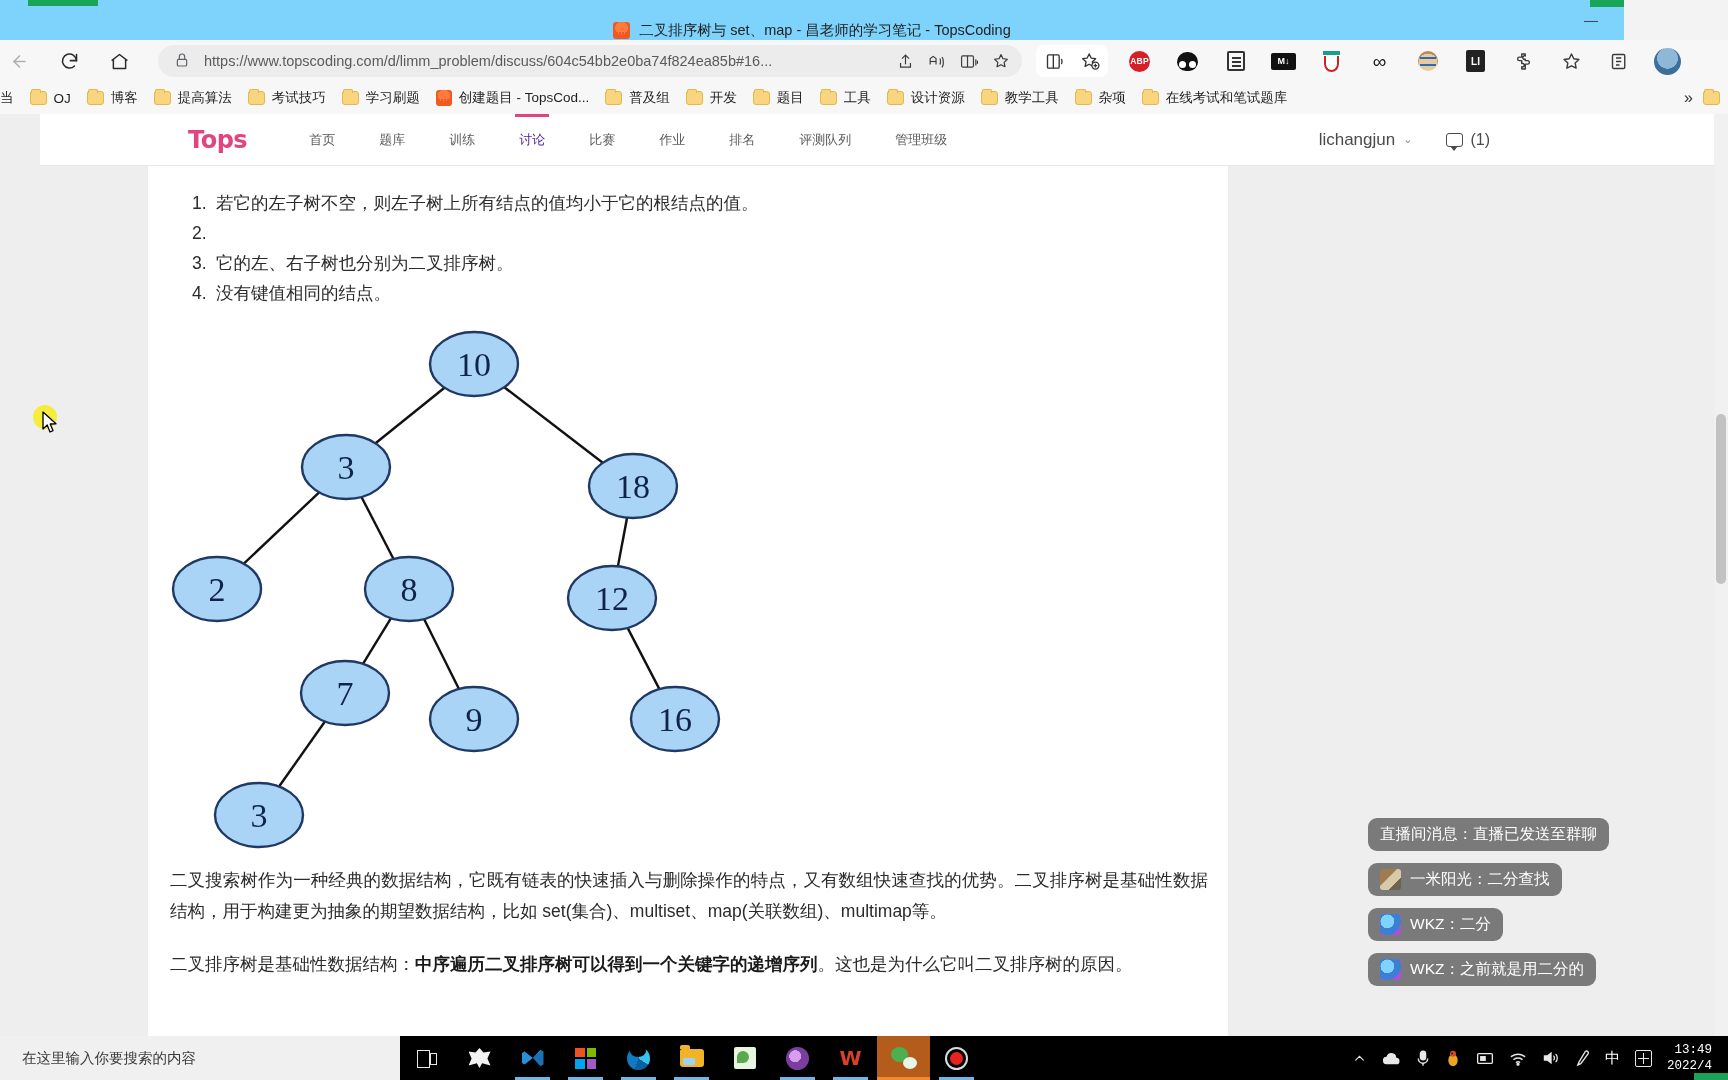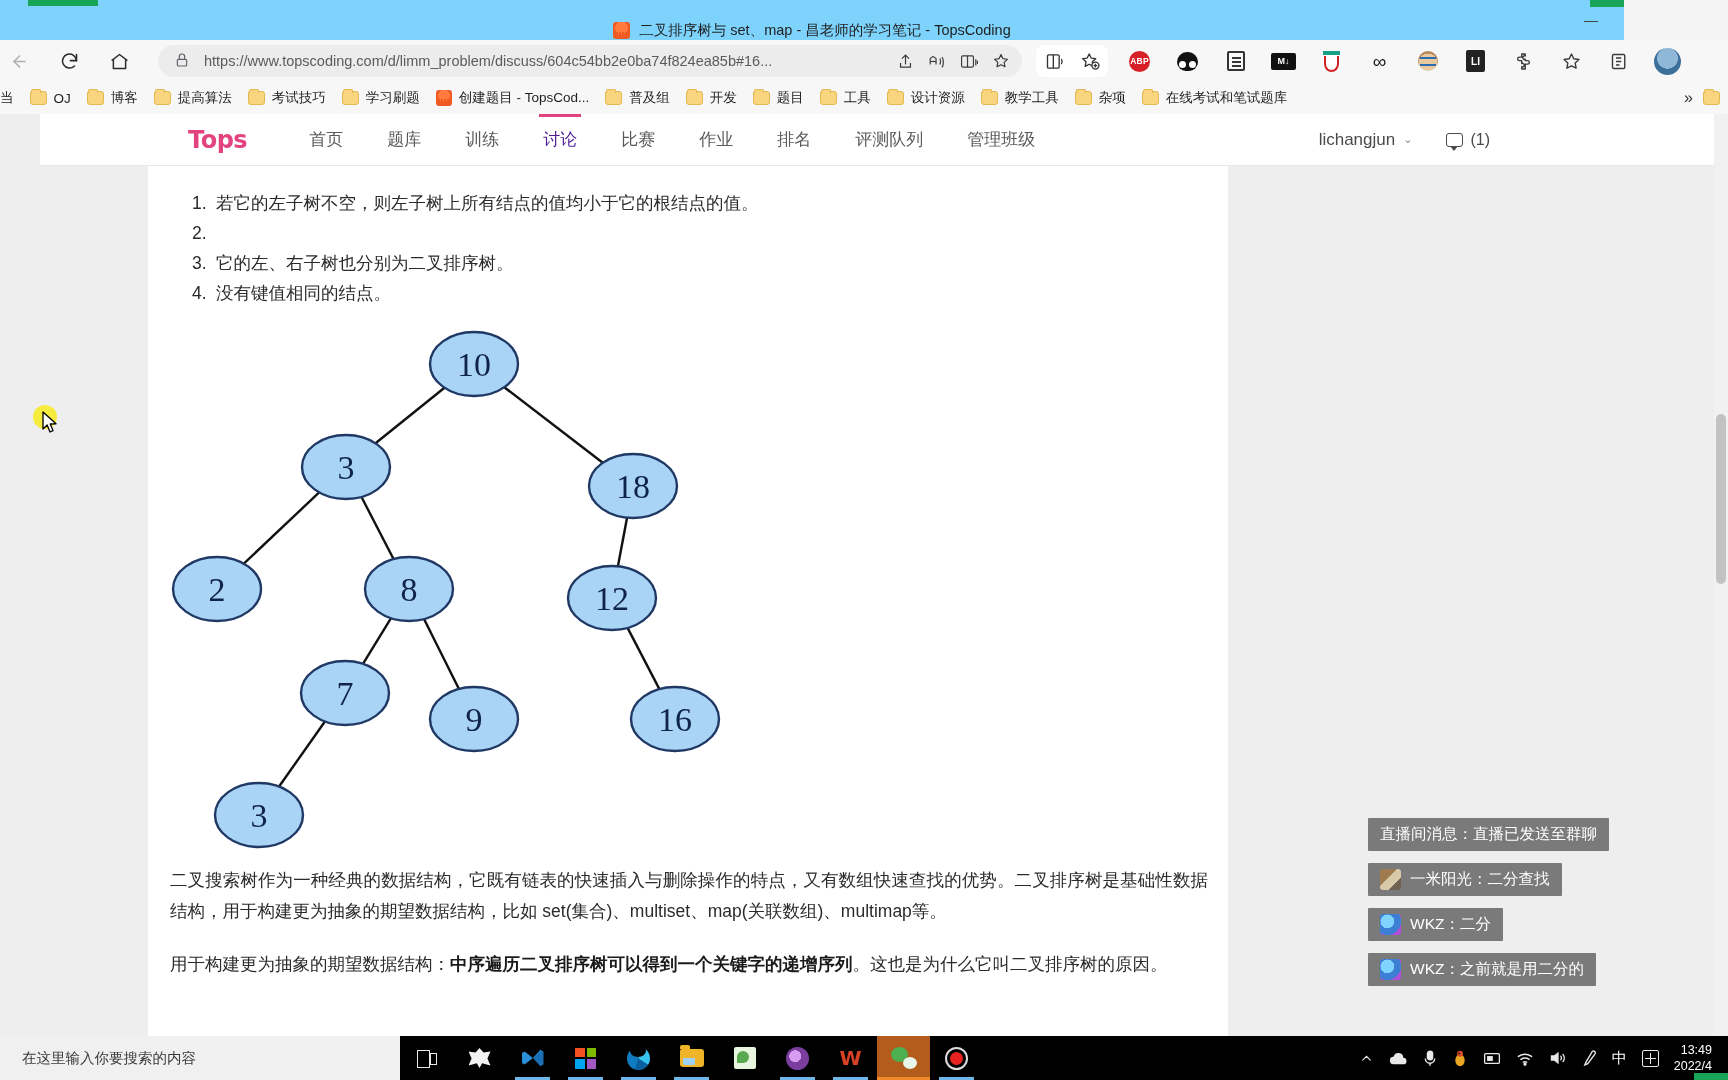--- a/index.html
+++ b/index.html
@@ -183,21 +183,21 @@
   .site-nav {
     height: 52px; background: #ffffff; display: flex; align-items: center;
     border-bottom: 1px solid #e8e8e8; padding: 0 0 0 148px; margin-left: 40px;
   }
   .brand {
     font-size: 24px; font-weight: bold; color: #e3447f; letter-spacing: -.5px;
     font-family: "DejaVu Sans", sans-serif;
   }
   .nav-items { display: flex; align-items: center; margin-left: 40px; height: 52px; }
   .nav-item {
-    font-size: 17px; color: #5a5a5a; padding: 0 22px; height: 52px;
+    font-size: 13px; color: #5a5a5a; padding: 0 22px; height: 52px;
     display: flex; align-items: center; position: relative; white-space: nowrap;
   }
   .nav-item.active { color: #4c1d95; }
   .nav-item.active::before {
     content: ""; position: absolute; top: 0; left: 18px; right: 18px; height: 3px;
     background: #e3447f;
   }
   .nav-right { margin-left: auto; display: flex; align-items: center; gap: 34px; padding-right: 238px; }
   .nav-user { font-size: 17px; color: #4a4a4a; display: flex; align-items: center; gap: 8px; }
   .nav-caret { font-size: 11px; color: #8a8a8a; }
@@ -248,21 +248,21 @@
     background: #c2c2c2; border-radius: 5px;
   }
 
   
   .chat-overlay {
     position: absolute; left: 1368px; top: 818px; width: 340px;
     display: flex; flex-direction: column; align-items: flex-start; gap: 12px;
     z-index: 40;
   }
   .chat-bubble {
-    background: rgba(90,90,90,.78); color: #ffffff; border-radius: 1px;
+    background: rgba(90,90,90,.78); color: #ffffff; border-radius: 9px;
     padding: 6px 12px; font-size: 15.5px; display: flex; align-items: center; gap: 9px;
     white-space: nowrap;
   }
   .chat-ava { width: 21px; height: 21px; border-radius: 3px; flex: none; }
   .ava-sun {
     background: linear-gradient(135deg,#9f7b4f 0 40%,#d8c9a8 41% 70%,#6e6252 71% 100%);
   }
   .ava-wkz {
     background: radial-gradient(circle at 35% 35%, #7fd4ff 0 35%, #3e7fd6 36% 70%, #b14fd8 71% 100%);
   }
@@ -370,21 +370,21 @@
     position: relative;
   }
   .tray-kb::after {
     content: ""; position: absolute; inset: 2px;
     background:
       linear-gradient(to right, transparent 45%, #e8e8e8 45% 55%, transparent 55%),
       linear-gradient(to bottom, transparent 45%, #e8e8e8 45% 55%, transparent 55%);
   }
   .clock {
     color: #ffffff; font-size: 12.5px; line-height: 16px; text-align: right;
-    display: flex; flex-direction: column; padding-right: 2px;
+    display: flex; flex-direction: column; padding-right: 2px; font-family: Liberation Mono, monospace;
   }
   .tray-green {
     position: absolute; right: 0; bottom: 0; width: 34px; height: 7px; background: #18a558;
   }
 </style>
 </head>
 <body>
 
 <div id="window">
 
@@ -689,21 +689,21 @@
                 <ellipse cx="89" cy="501" rx="44" ry="32" fill="#a9d4f5" stroke="#1f3864" stroke-width="2.4"></ellipse>
                 <text x="89" y="513" text-anchor="middle" font-size="34" font-family="&quot;Liberation Serif&quot;, &quot;DejaVu Serif&quot;, serif" fill="#10244a">3</text>
               </g>
             </g>
         </svg>
       </div>
 
       <div class="para">二叉搜索树作为一种经典的数据结构，它既有链表的快速插入与删除操作的特点，又有数组快速查找的优势。二叉排序树是基础性数据结构，用于构建更为抽象的期望数据结构，比如 set(集合)、multiset、map(关联数组)、multimap等。</div>
 
       <div class="para second">
-        <span>用于构建更为抽象的期望数据结构：</span><b>中序遍历二叉排序树可以得到一个关键字的递增序列</b><span>。这也是为什么它叫二叉排序树的原因。</span>
+        <span>二叉排序树是基础性数据结构：</span><b>中序遍历二叉排序树可以得到一个关键字的递增序列</b><span>。这也是为什么它叫二叉排序树的原因。</span>
       </div>
     </div>
   </div>
 
   <div class="vscroll">
     <div class="vscroll-thumb"></div>
   </div>
 
   <div class="chat-overlay">
     <div class="chat-bubble">

